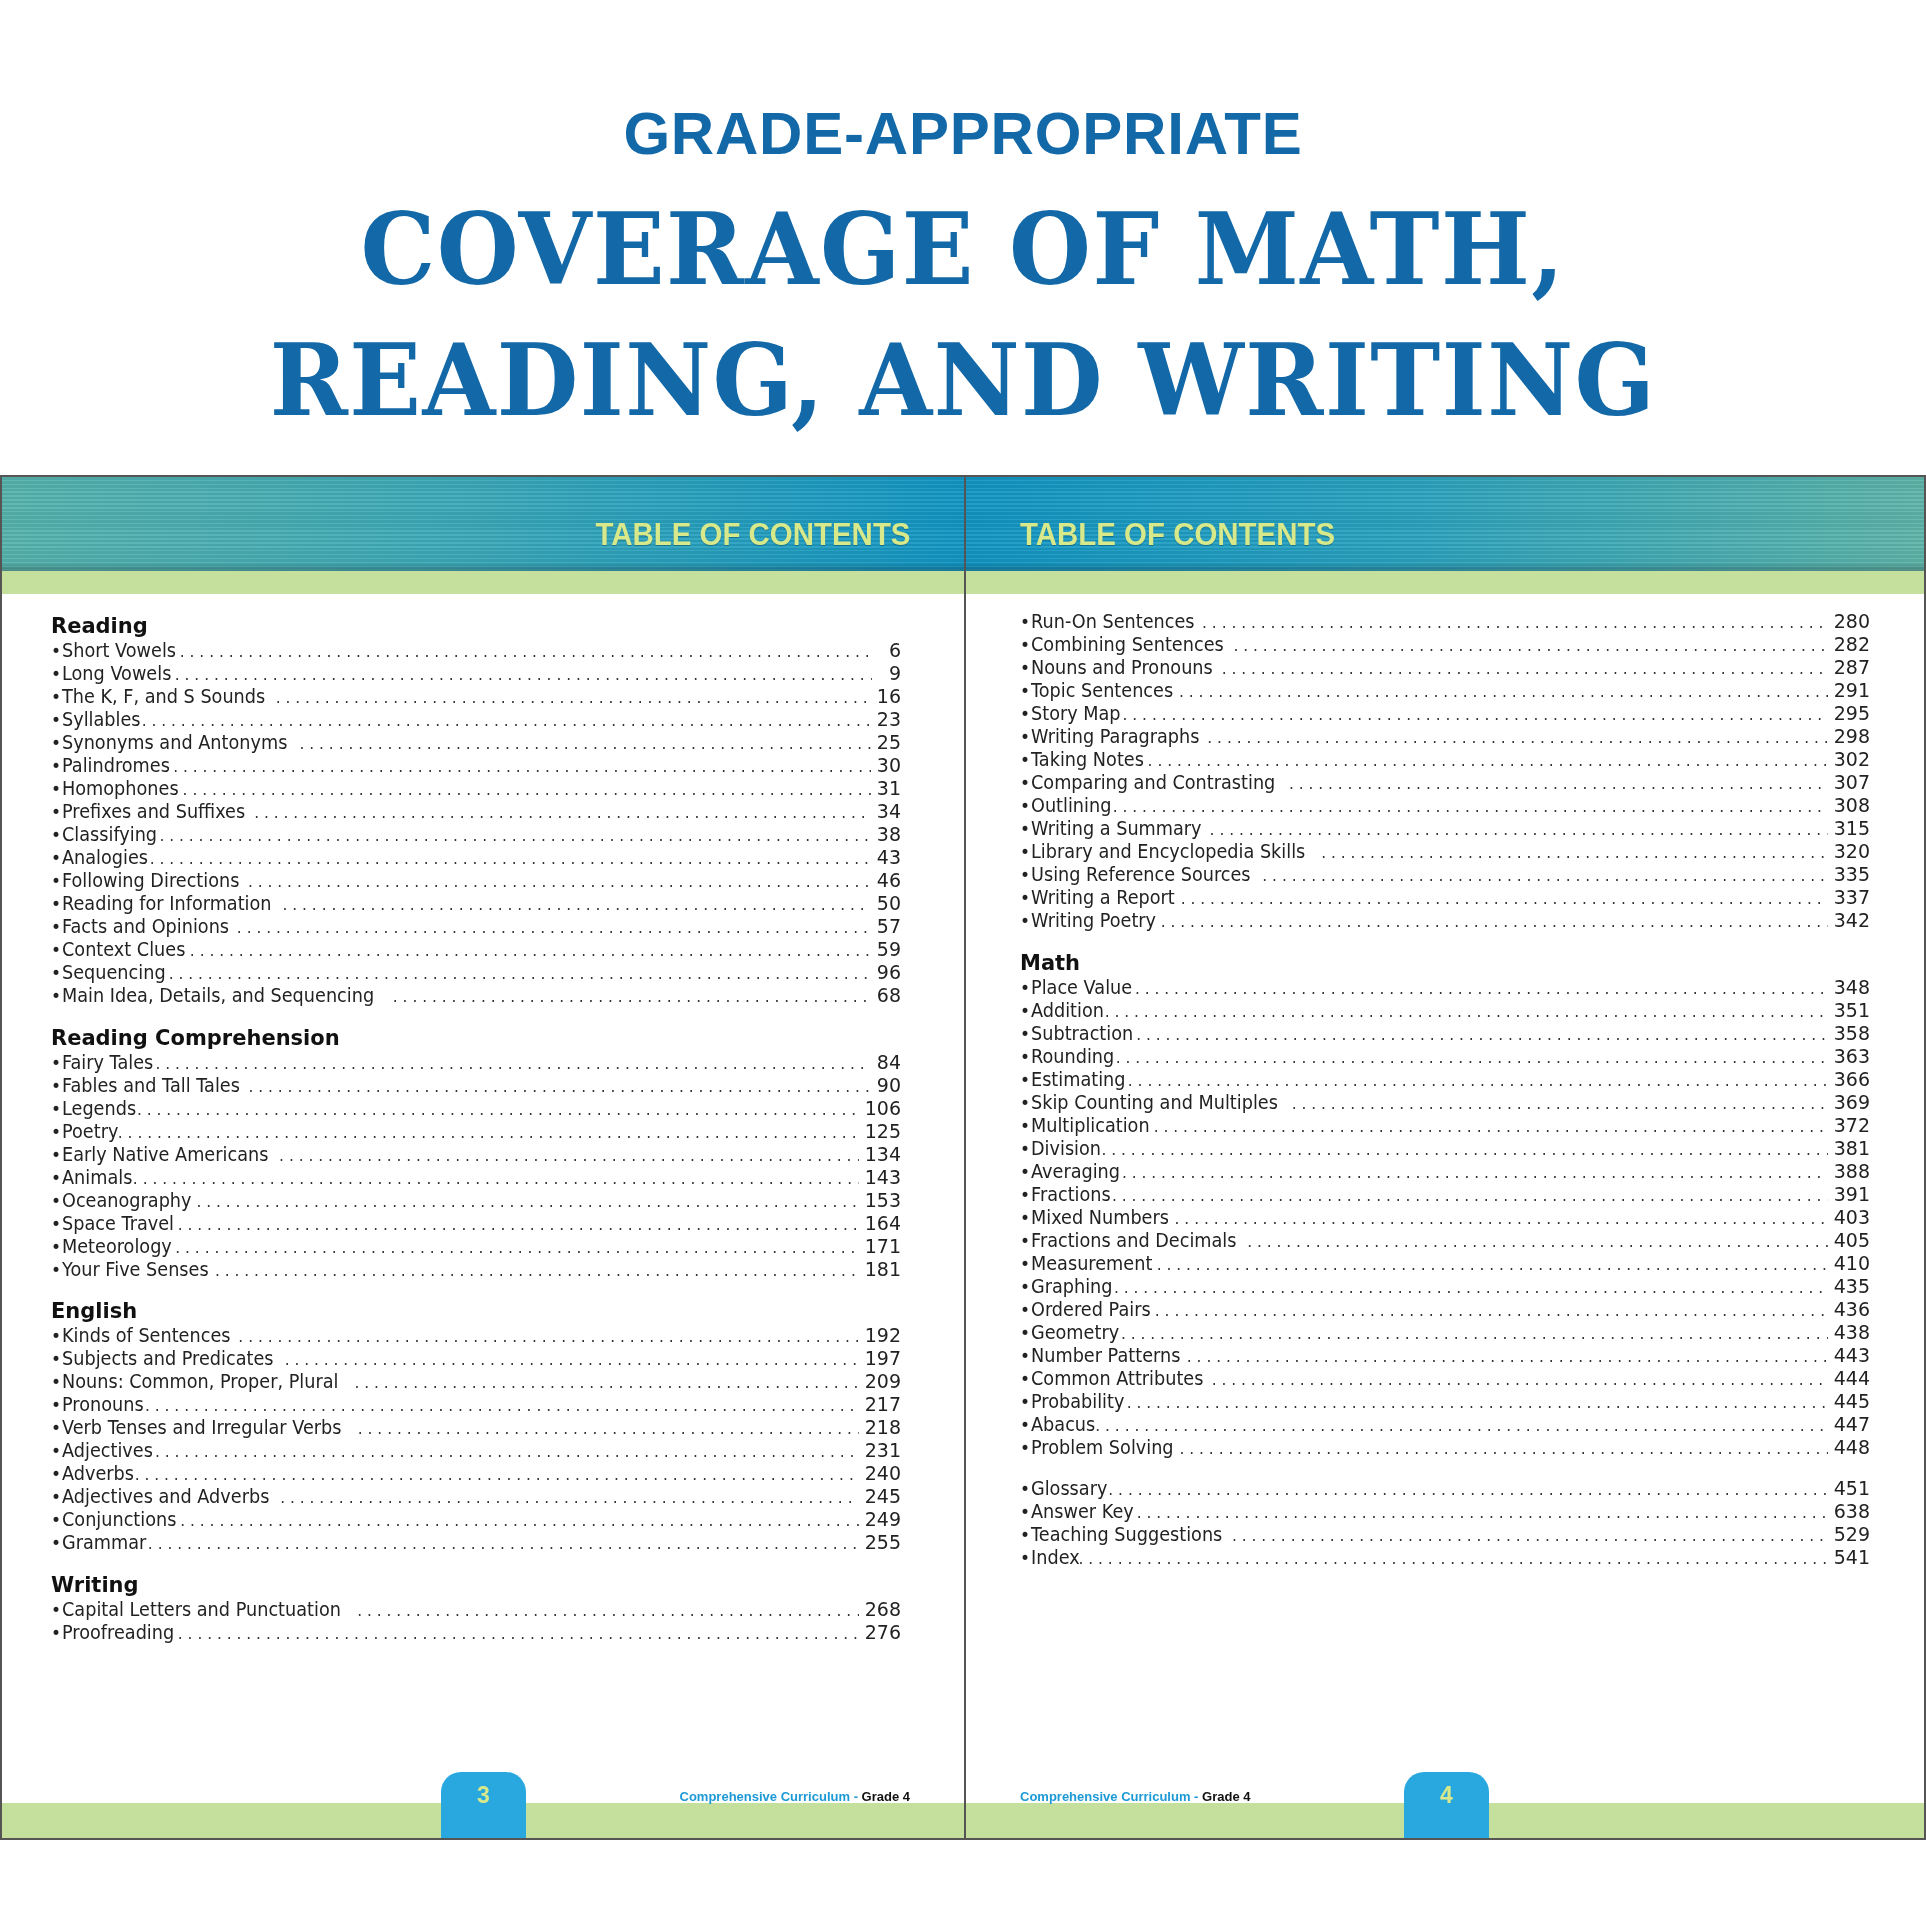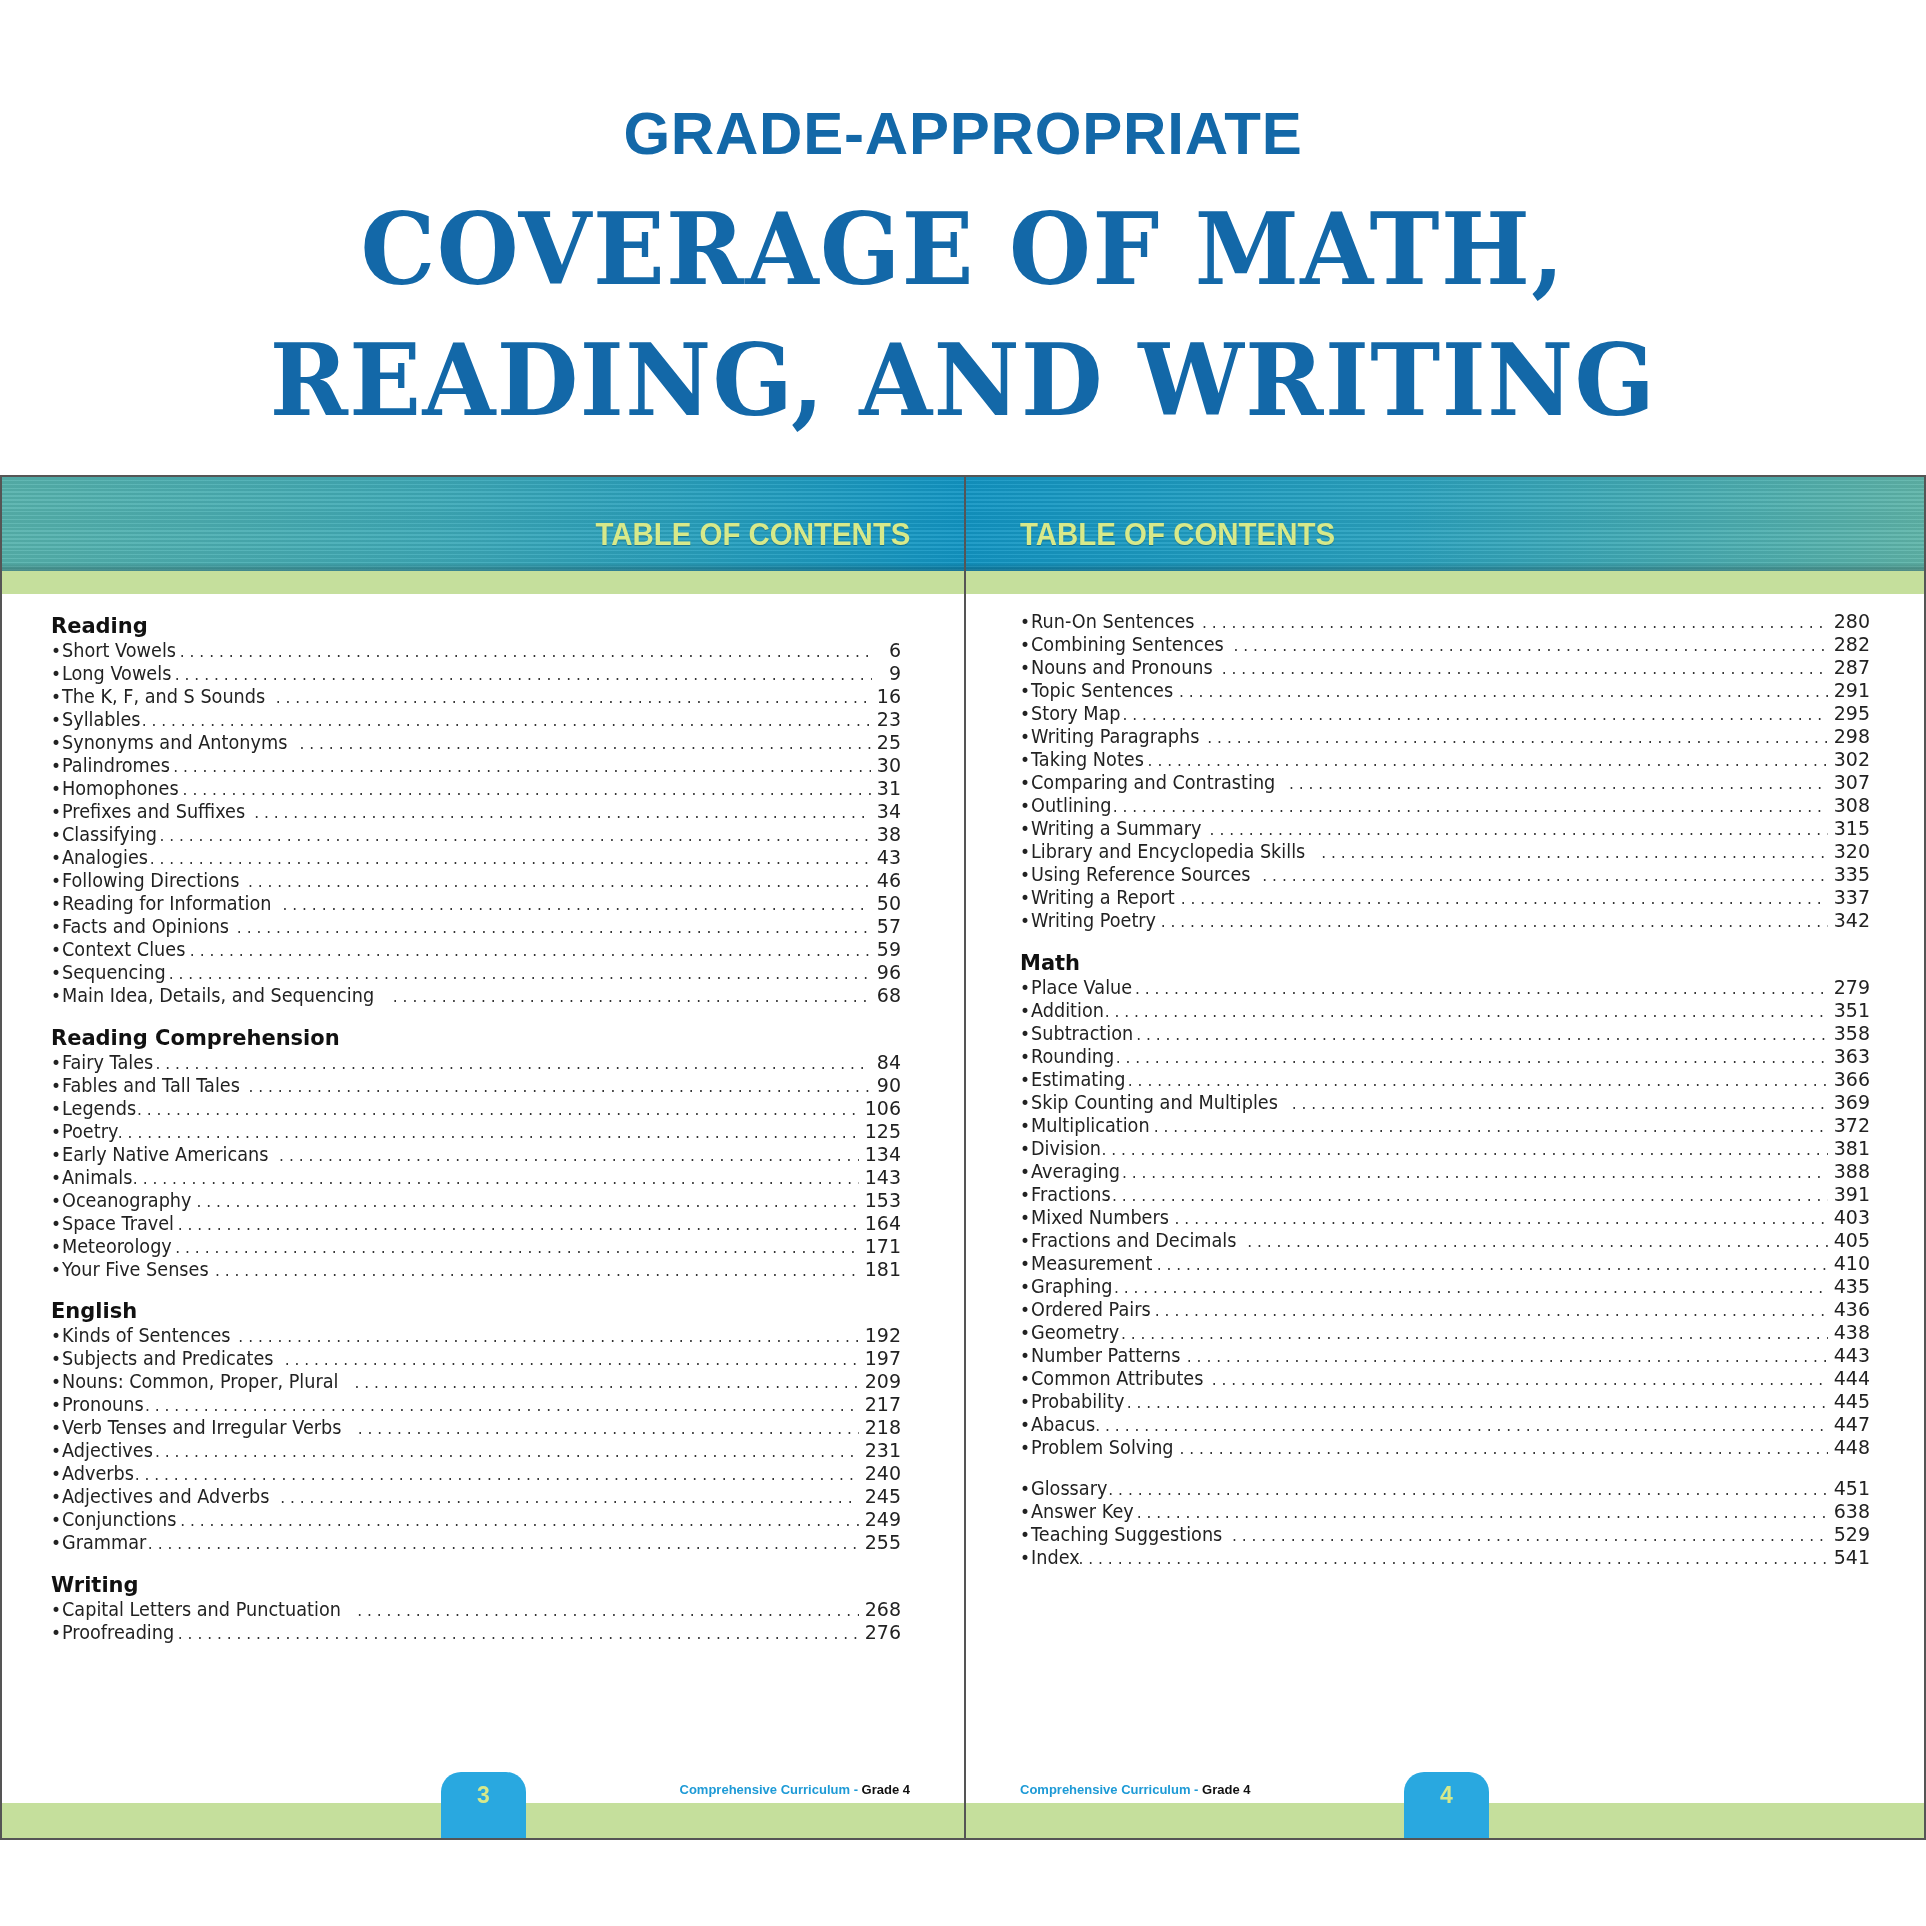--- a/index.html
+++ b/index.html
@@ -35,21 +35,21 @@
   .bullet { width:10.8px; flex:0 0 10.8px; font-size:17px; text-align:left; }
   .label { flex:0 0 auto; transform:scaleX(0.93); transform-origin:left center; }
   .leader { flex:1 1 auto; overflow:hidden; color:#333; letter-spacing:4.6px; margin:0 6.2px 0 -4.6px; font-size:15.4px; }
   .leader::before { content:". . . . . . . . . . . . . . . . . . . . . . . . . . . . . . . . . . . . . . . . . . . . . . . . . . . . . . . . . . . . . . . . . . . . . . . . . . . . . . . . . . . . . . . . . . . . . . . . . . . . . . . ."; letter-spacing:0; }
   .pnum { flex:0 0 auto; text-align:right; min-width:23px; }
 
   .footer-bar { position:absolute; left:0; bottom:0; width:100%; height:35px; background:#c5df9c; }
   .page-tab { position:absolute; bottom:0; width:85px; height:66px; background:#29a8e0; border-radius:20px 20px 0 0; color:#d7e98a; font-family:"Liberation Sans", sans-serif; font-weight:bold; font-size:23px; text-align:center; line-height:46px; z-index:2; }
   .page.left .page-tab { left:439px; }
   .page.right .page-tab { left:438px; }
-  .credit { position:absolute; bottom:41px; font-family:"Liberation Sans", sans-serif; font-weight:bold; font-size:13px; white-space:nowrap; }
+  .credit { position:absolute; bottom:34px; font-family:"Liberation Sans", sans-serif; font-weight:bold; font-size:13px; white-space:nowrap; }
   .page.left .credit { right:54px; }
   .page.right .credit { left:54px; }
   .credit .book { color:#1d9ad6; }
   .credit .sep { color:#1d9ad6; }
   .credit .grade { color:#111; }
 </style>
 </head>
 <body>
 
 <div class="headline">
@@ -407,21 +407,21 @@
             <span class="leader"></span>
             <span class="pnum">342</span>
           </div>
         </div>
         <div class="section">
           <div class="section-title">Math</div>
           <div class="entry">
             <span class="bullet">•</span>
             <span class="label">Place Value</span>
             <span class="leader"></span>
-            <span class="pnum">279</span>
+            <span class="pnum">348</span>
           </div>
           <div class="entry">
             <span class="bullet">•</span>
             <span class="label">Addition</span>
             <span class="leader"></span>
             <span class="pnum">351</span>
           </div>
           <div class="entry">
             <span class="bullet">•</span>
             <span class="label">Subtraction</span>

